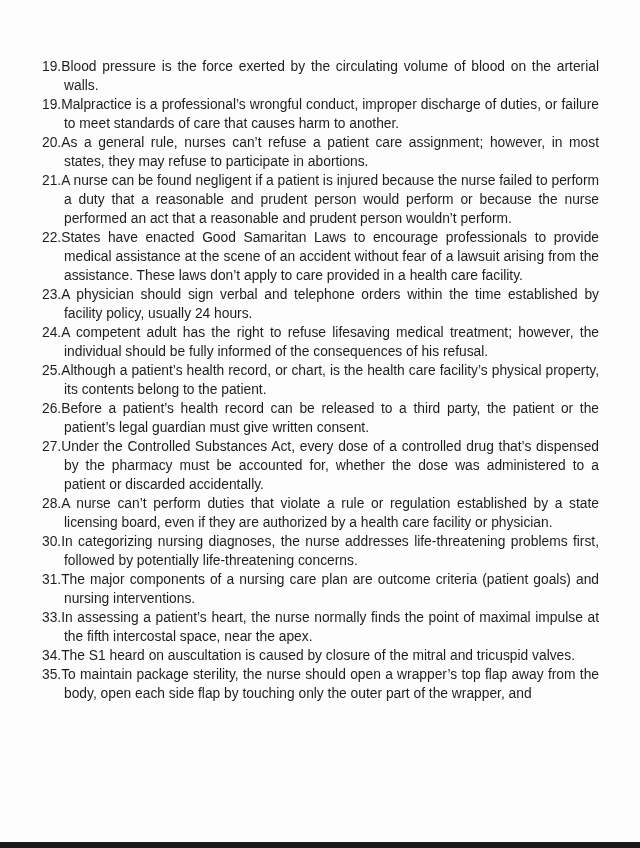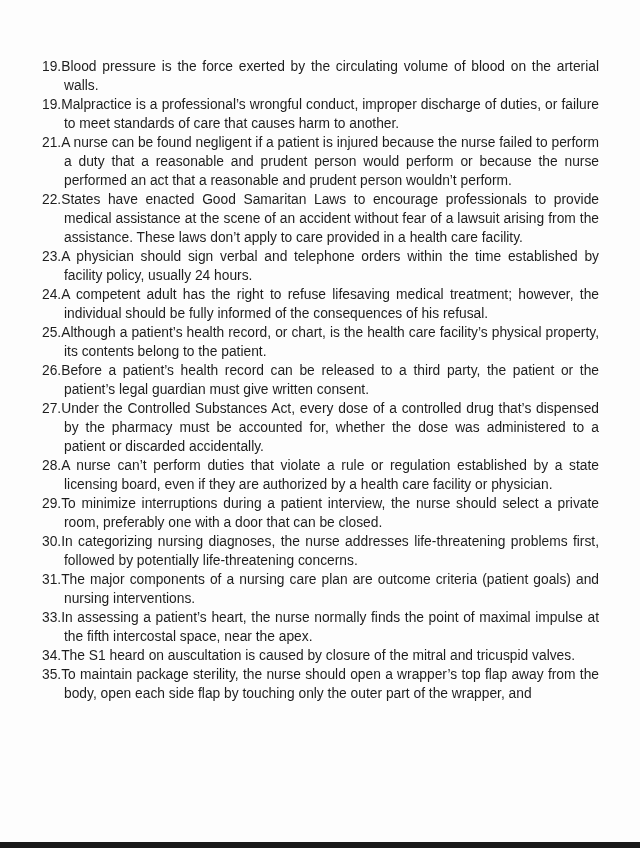--- a/index.html
+++ b/index.html
@@ -40,29 +40,29 @@
     background: var(--bar, #1a1a1a);
   }
 </style>
 </head>
 <body>
 
 <div class="page">
   <div class="content">
       <div class="item"><span>19.</span><span class="bold">Blood pressure</span><span class=""> is the force exerted by the circulating volume of blood on the arterial walls.</span></div>
       <div class="item"><span>19.</span><span class="bold">Malpractice</span><span class=""> is a professional’s wrongful conduct, improper discharge of duties, or failure to meet standards of care that causes harm to another.</span></div>
+      <div class="item"><span>20.</span><span class="">As a general rule, nurses </span><span class="bold">can’t refuse a patient care assignment</span><span class="">; however, in most states, they may refuse to participate in abortions.</span></div>
       <div class="item"><span>21.</span><span class="">A nurse can be found </span><span class="bold">negligent</span><span class=""> if a patient is injured because the nurse failed to perform a duty that a reasonable and prudent person would perform or because the nurse performed an act that a reasonable and prudent person wouldn’t perform.</span></div>
       <div class="item"><span>22.</span><span class="">States have enacted </span><span class="bold">Good Samaritan Laws</span><span class=""> to encourage professionals to provide medical assistance at the scene of an accident without fear of a lawsuit arising from the assistance. These laws don’t apply to care provided in a health care facility.</span></div>
       <div class="item"><span>23.</span><span class="">A physician should </span><span class="bold">sign verbal and telephone orders</span><span class=""> within the time established by facility policy, usually </span><span class="bold">24 hours</span><span class="">.</span></div>
       <div class="item"><span>24.</span><span class="">A </span><span class="bold">competent adult has the right to refuse lifesaving medical treatment</span><span class="">; however, the individual should be fully informed of the consequences of his refusal.</span></div>
       <div class="item"><span>25.</span><span class="">Although a </span><span class="bold">patient’s health record, or chart, is the health care facility’s physical property, its contents belong to the patient</span><span class="">.</span></div>
       <div class="item"><span>26.</span><span class="">Before a patient’s health record can be released to a third party, the patient or the patient’s legal guardian must give </span><span class="bold">written consent</span><span class="">.</span></div>
       <div class="item"><span>27.</span><span class="">Under the </span><span class="bold">Controlled Substances Act</span><span class="">, every dose of a controlled drug that’s dispensed by the pharmacy must be accounted for, whether the dose was administered to a patient or discarded accidentally.</span></div>
       <div class="item"><span>28.</span><span class="">A nurse can’t perform duties that violate a rule or regulation established by a state licensing board, even if they are authorized by a health care facility or physician.</span></div>
-      <div class="item"><span>29.</span><span class="">To </span><span class="bold">minimize interruptions during a patient interview, the nurse should select a private room</span><span class="">, preferably one with a door that can be closed.</span></div>
       <div class="item"><span>30.</span><span class="">In </span><span class="bold">categorizing nursing diagnoses</span><span class="">, the nurse addresses life-threatening problems first, followed by potentially life-threatening concerns.</span></div>
       <div class="item"><span>31.</span><span class="">The major components of a nursing care plan are </span><span class="bold">outcome criteria</span><span class=""> (patient goals) and </span><span class="bold">nursing interventions</span><span class="">.</span></div>
       <div class="item"><span>33.</span><span class="">In assessing a patient’s heart, the nurse normally finds the point of maximal impulse at the fifth intercostal space, near the apex.</span></div>
       <div class="item"><span>34.</span><span class="">The </span><span class="bold">S1 heard on auscultation is caused by closure of the mitral and tricuspid valves</span><span class="">.</span></div>
       <div class="item"><span>35.</span><span class="">To maintain package sterility, the nurse should </span><span class="bold">open a wrapper’s top flap away from the body, open each side flap by touching only the outer part of the wrapper, and</span></div>
     </div>
   <div class="bottom-bar"></div>
 </div>
 
 </body></html>

